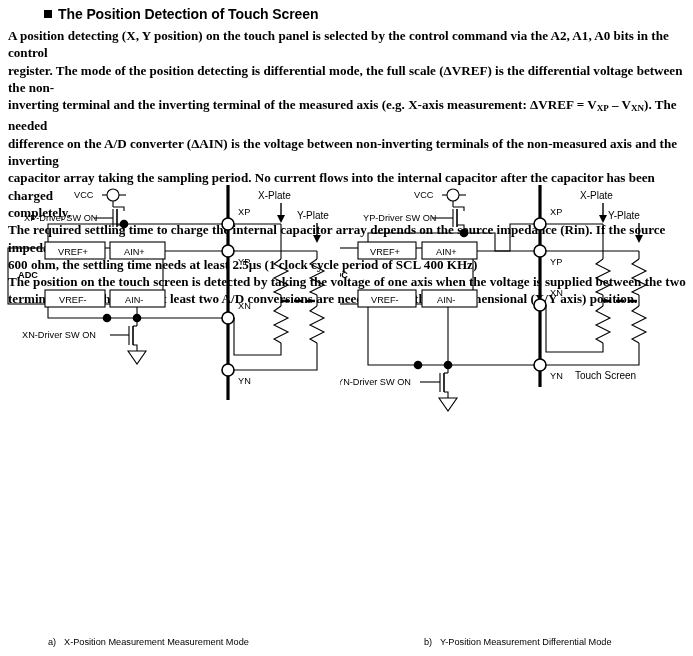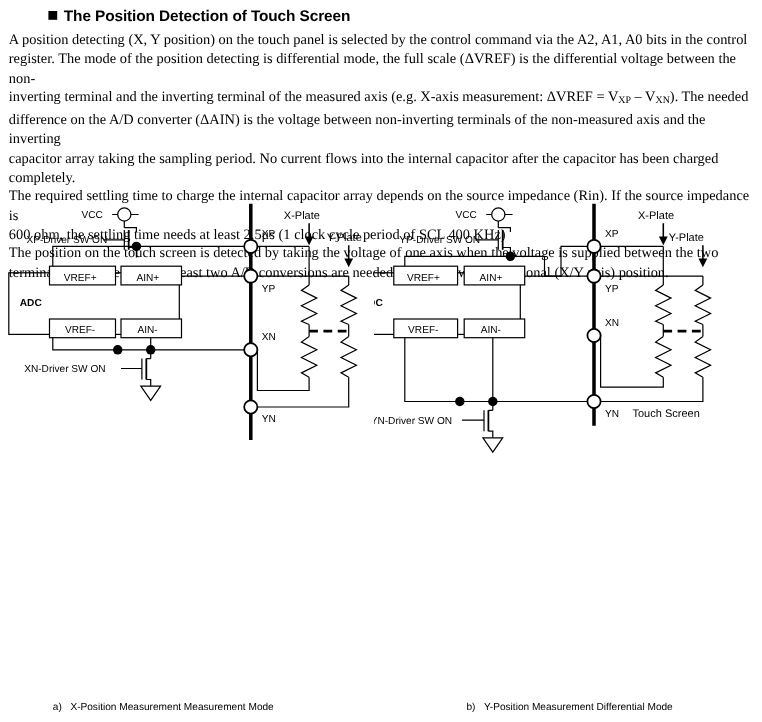--- a/index.html
+++ b/index.html
@@ -39,21 +39,21 @@
 
   
   .body-text {
     position: absolute;
     left: 8px; top: 27px;
     width: 680px;
     font-size: 13.1px;
     line-height: 17.3px;
     text-align: left;
   }
-  .body-text p { margin: 0; }
+  .body-text p { margin: 0; font-weight: bold; }
   sub { font-size: 9px; vertical-align: -2px; }
 
   
   #figure {
     position: absolute;
     left: 0; top: 185px;
     width: 693px; height: 471px;
   }
   svg { display: block; }
 

